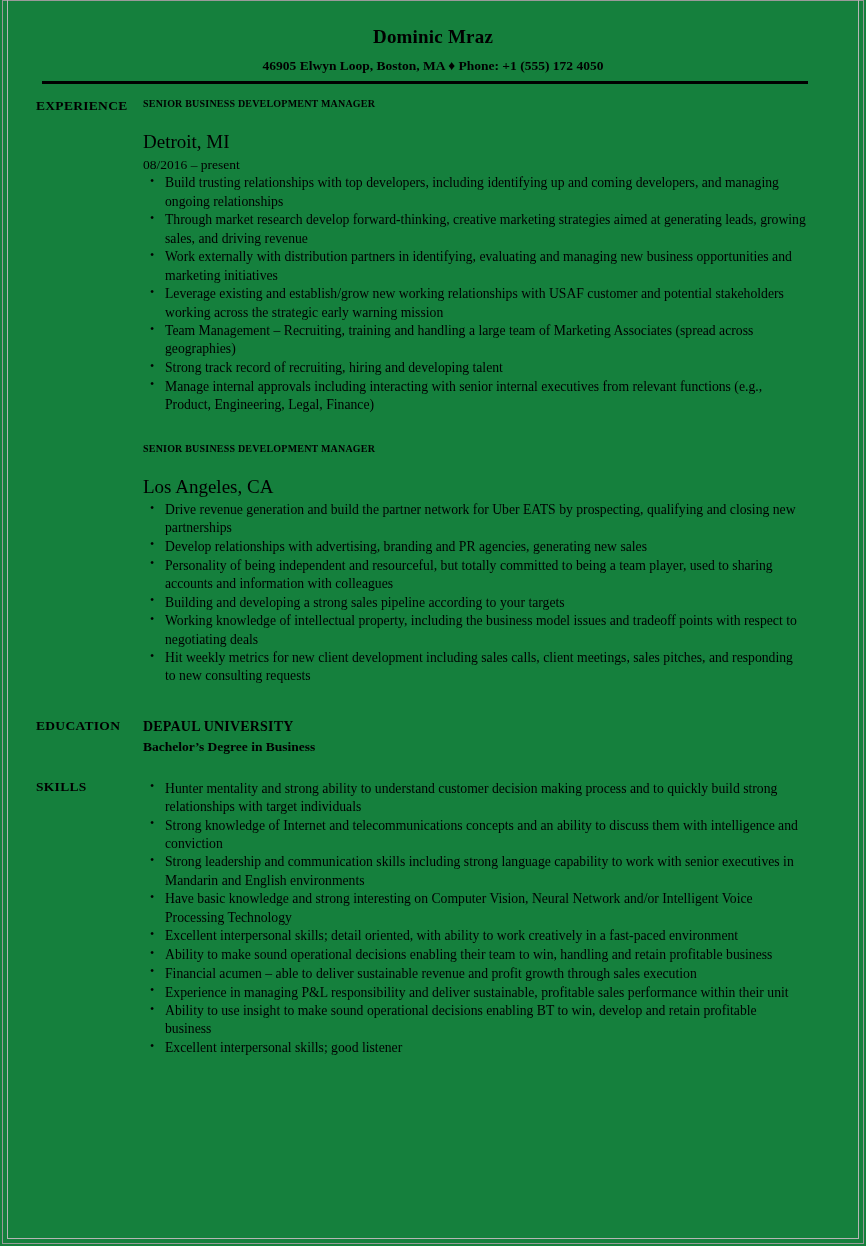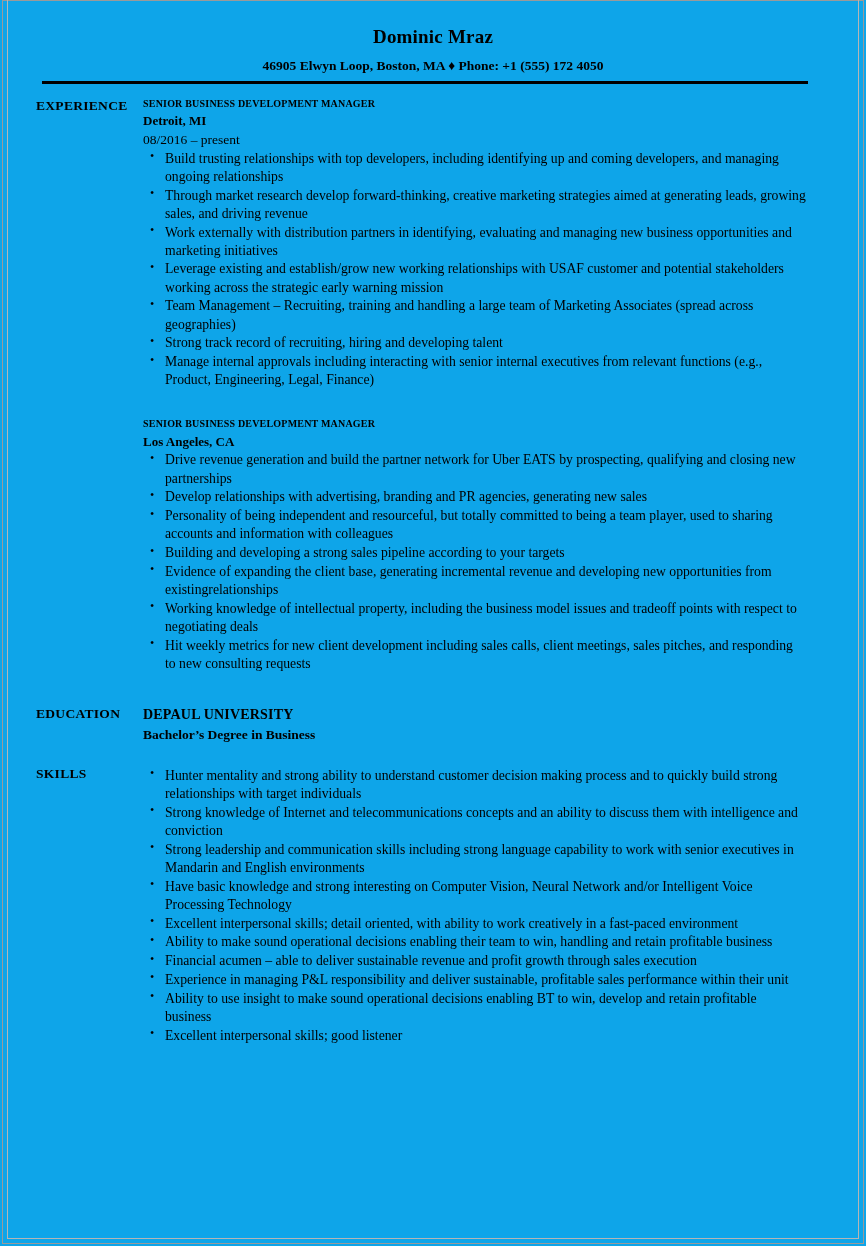--- a/index.html
+++ b/index.html
@@ -8,21 +8,21 @@
     background: #ffffff;
   }
   body {
     font-family: "Liberation Serif", "DejaVu Serif", serif;
     color: #000000;
   }
   .page {
     position: relative;
     width: 866px;
     height: 1246px;
-    background: #0ea5e9;
+    background: #15803d;
     box-sizing: border-box;
     overflow: hidden;
   }
   
   .frame-outer {
     position: absolute;
     left: 2px;
     top: 0px;
     right: 2px;
     bottom: 2px;
@@ -90,24 +90,24 @@
     box-sizing: border-box;
   }
 
   .job-title {
     font-weight: bold;
     font-size: 10px;
     letter-spacing: 0.2px;
     line-height: 1.25;
   }
   .job-loc {
-    font-weight: bold;
-    font-size: 13px;
+    font-weight: normal;
+    font-size: 19px;
     line-height: 1.3;
-    margin-top: 3px;
+    margin-top: 20px;
   }
   .job-dates {
     font-size: 13.5px;
     line-height: 1.3;
     margin-top: 1px;
   }
 
   ul.bullets {
     list-style: none;
     margin: 1px 0 0 0;
@@ -183,21 +183,20 @@
         <div class="gap-job"></div>
 
         <div>
           <div class="job-title">SENIOR BUSINESS DEVELOPMENT MANAGER</div>
           <div class="job-loc">Los Angeles, CA</div>
           <ul class="bullets">
             <li>Drive revenue generation and build the partner network for Uber EATS by prospecting, qualifying and closing new partnerships</li>
             <li>Develop relationships with advertising, branding and PR agencies, generating new sales</li>
             <li>Personality of being independent and resourceful, but totally committed to being a team player, used to sharing accounts and information with colleagues</li>
             <li>Building and developing a strong sales pipeline according to your targets</li>
-            <li>Evidence of expanding the client base, generating incremental revenue and developing new opportunities from existingrelationships</li>
             <li>Working knowledge of intellectual property, including the business model issues and tradeoff points with respect to negotiating deals</li>
             <li>Hit weekly metrics for new client development including sales calls, client meetings, sales pitches, and responding to new consulting requests</li>
           </ul>
         </div>
 
       </div>
     </div>
 
     <div class="gap-section-edu"></div>
 

